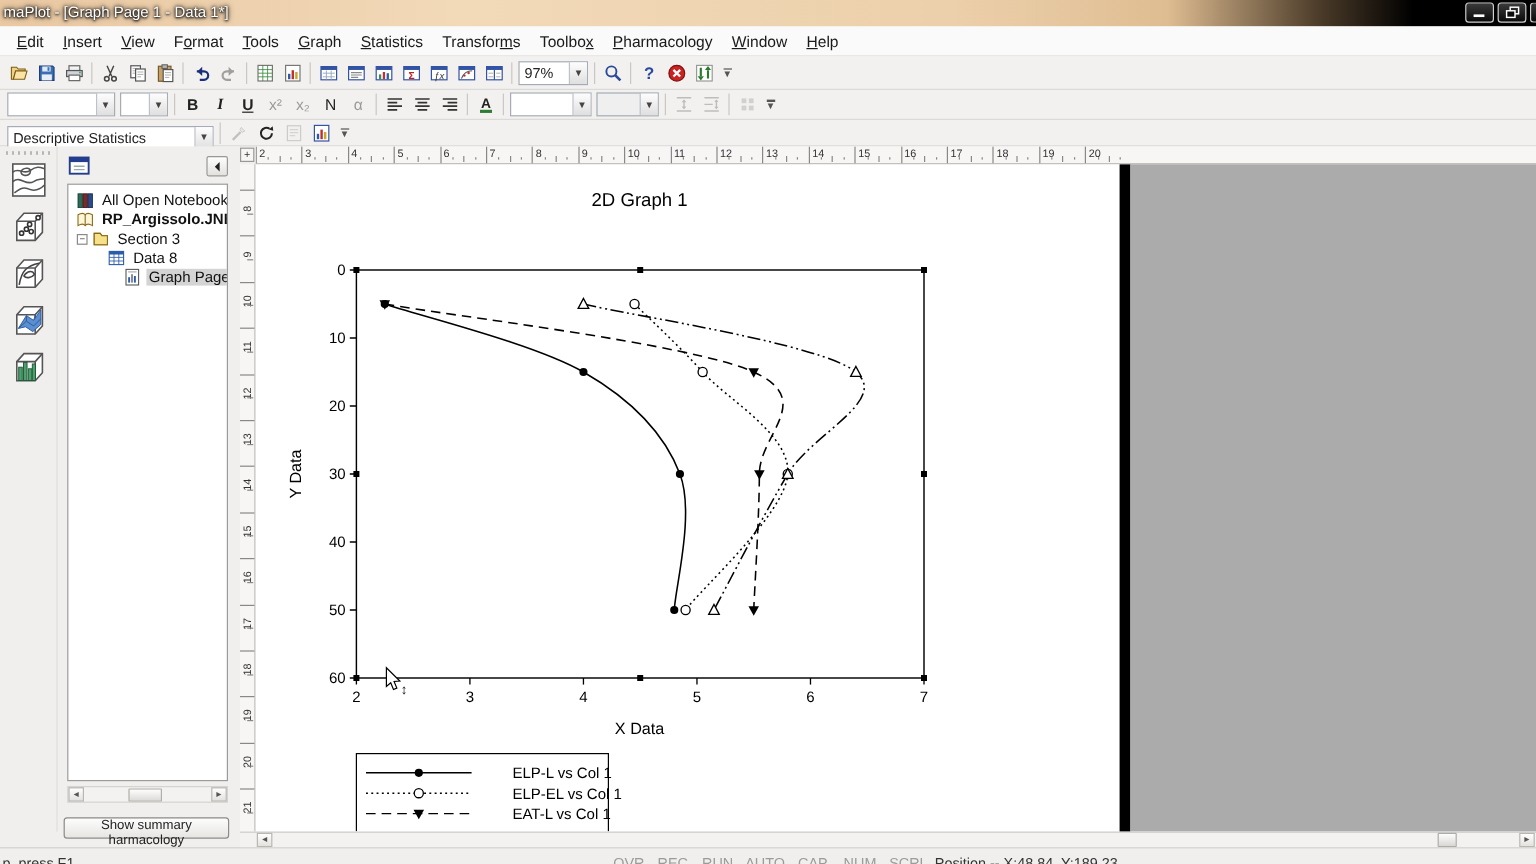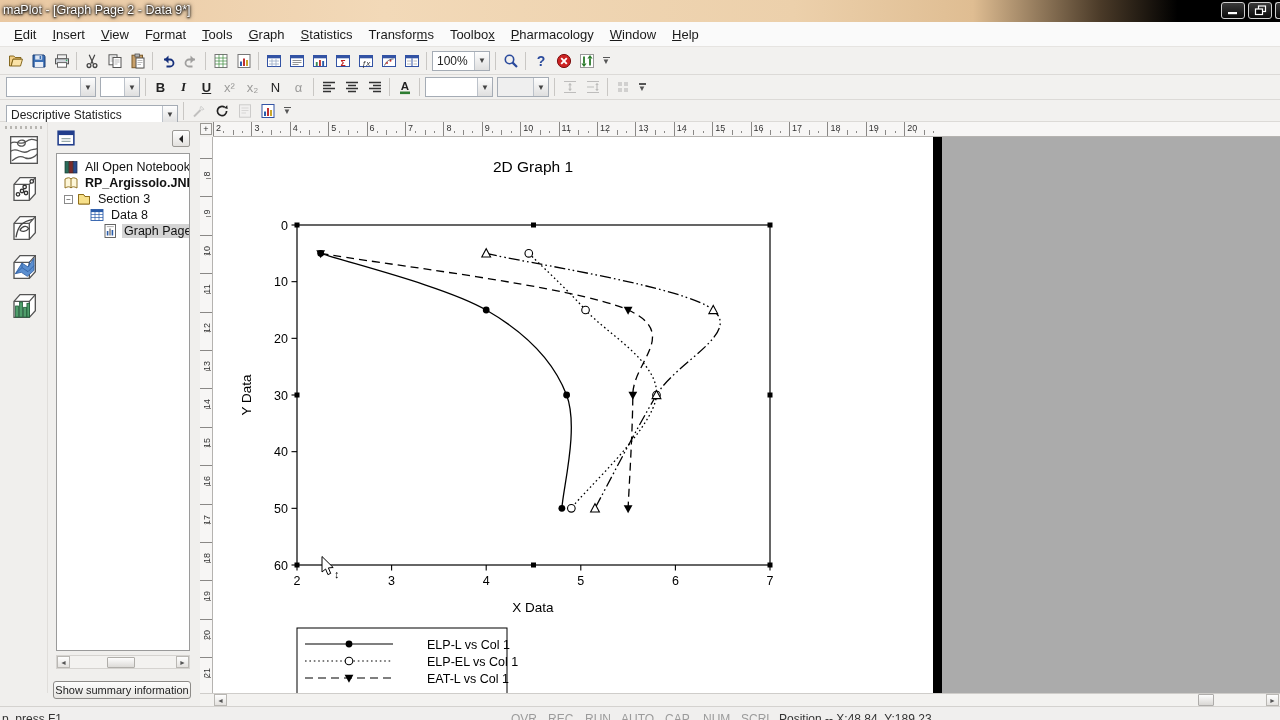--- a/index.html
+++ b/index.html
@@ -109,21 +109,21 @@
   #statusbar span { position:absolute; top:5px; white-space:nowrap; }
   #statusbar .dim { color:#9b9b9b; }
   #statusbar .dark { color:#333; }
 
   svg text { font-family:"Liberation Sans", sans-serif; }
 </style>
 </head>
 <body>
 
 <div id="titlebar">
-  <span class="ttl">maPlot - [Graph Page 2 - Data 9*]</span>
+  <span class="ttl">maPlot - [Graph Page 1 - Data 1*]</span>
   <div class="winbtns">
     <div class="wbtn">
       <svg width="12" height="10" viewBox="0 0 12 10">
           <rect x="1" y="6" width="9" height="2.2" fill="#fff"></rect>
         </svg>
     </div>
     <div class="wbtn">
       <svg width="13" height="11" viewBox="0 0 13 11">
         <rect x="4.5" y="1" width="7" height="5.5" fill="none" stroke="#fff" stroke-width="1.2"></rect>
         <rect x="1.5" y="4" width="7" height="5.5" fill="#0a0a0a" stroke="#fff" stroke-width="1.2"></rect>
@@ -275,21 +275,21 @@
     <div class="tbtn">
       <svg width="16" height="16" viewBox="0 0 16 16">
         <rect x="1.5" y="2.5" width="13" height="11" fill="#fff" stroke="#3353a4"></rect>
         <rect x="1.5" y="2.5" width="13" height="2.8" fill="#3353a4"></rect>
         <path d="M8 5.3v8.2" stroke="#3353a4"></path>
         <path d="M3 8h4M9.5 8h3.5M3 11h4M9.5 11h3.5" stroke="#aaa" stroke-width=".8"></path>
       </svg>
     </div>
     <div class="tsep"></div>
     <div class="combo" style="width: 58px;">
-      <div class="cval">100%</div>
+      <div class="cval">97%</div>
       <div class="carr">▼</div>
     </div>
     <div class="tsep"></div>
     <div class="tbtn">
       <svg width="16" height="16" viewBox="0 0 16 16">
         <circle cx="6.5" cy="6.5" r="4.2" fill="none" stroke="#2a4a9c" stroke-width="1.6"></circle>
         <path d="M9.6 9.6L14 14" stroke="#2a4a9c" stroke-width="2.2"></path>
       </svg>
     </div>
     <div class="tsep"></div>
@@ -565,21 +565,21 @@
           </svg>
         </span>
         <span class="tlabel">Graph Page 2*</span>
       </div>
     </div>
   <div class="pscroll" style="position:absolute;">
     <div class="sarr">◄</div>
     <div class="pthumb"></div>
     <div class="sarr">►</div>
   </div>
-  <button id="summaryBtn">Show summary information</button>
+  <button id="summaryBtn">Show summary harmacology</button>
 </div>
 
 <div id="corner">+</div>
 <div id="hruler">
     <div class="hunit" style="left: 0px; width: 38.4px;">
       <span class="num">2</span>
       <div class="mid"></div>
       <div class="q1"></div>
       <div class="q3"></div>
     </div>

